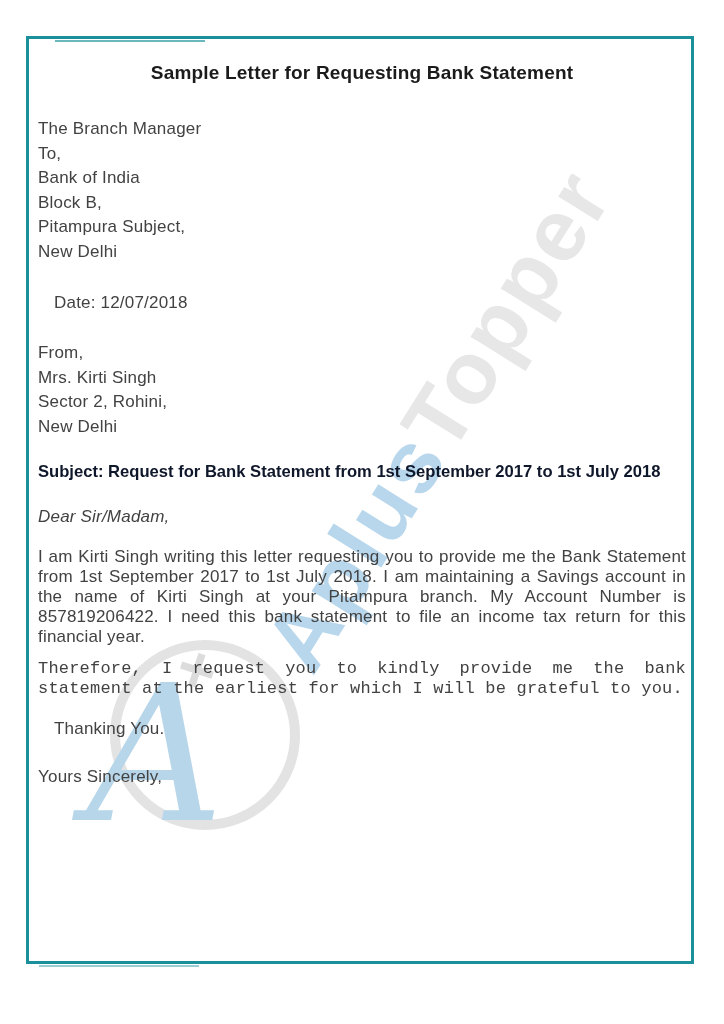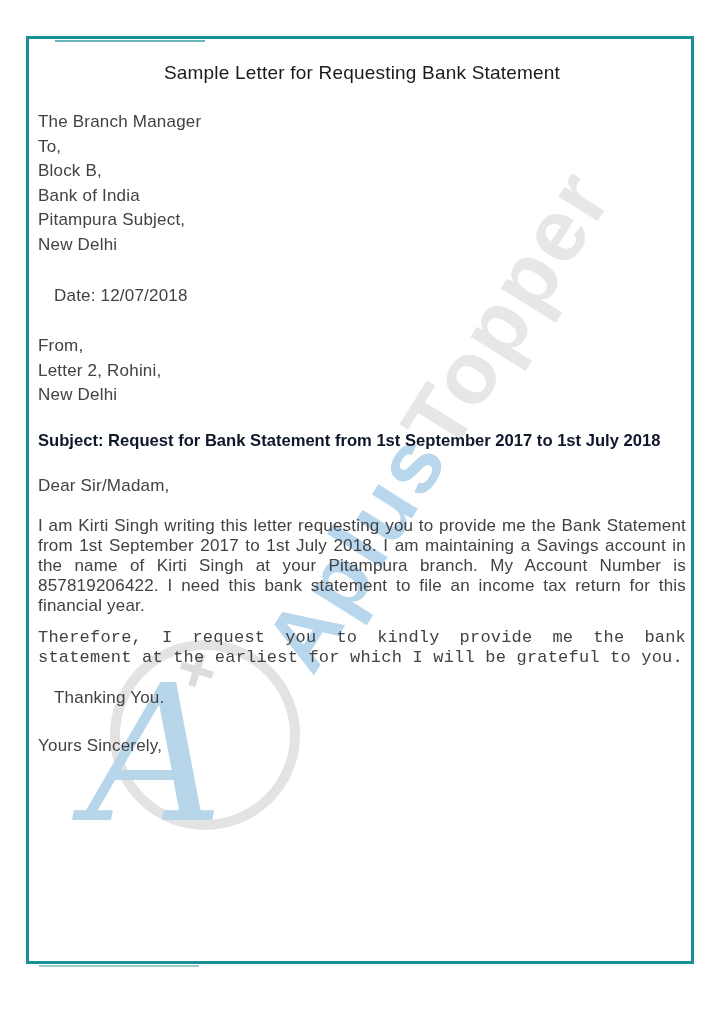--- a/index.html
+++ b/index.html
@@ -34,31 +34,31 @@
   }
   .wm-blue{color:#b8d7ec;}
   .wm-gray{color:#e7e7e7;}
 
   
   .content{
     position:absolute;left:38px;top:60px;width:648px;z-index:2;
     color:#424242;font-size:17px;letter-spacing:.2px;
   }
   .title{
-    font-size:19px;font-weight:normal;color:#1b1b1b;text-align:center;
-    line-height:26px;margin:0 0 24px 0;
+    font-size:19px;font-weight:bold;color:#1b1b1b;text-align:center;
+    line-height:26px;margin:0 0 31px 0;
   }
   .addr{line-height:24.5px;margin:0 0 26px 0;}
   .date-line{line-height:25px;margin:0 0 26px 16px;}
   .from-block{line-height:24.5px;margin:6px 0 20px 0;}
   .subject{
     font-weight:bold;color:#0f172a;font-size:16.6px;line-height:25px;
     letter-spacing:0;margin:0 0 20px 0;
   }
-  .salutation{line-height:25px;margin:0 0 18px 0;}
+  .salutation{line-height:25px;margin:0 0 18px 0;font-style:italic;}
   .para{line-height:20px;text-align:justify;margin:0 0 12px 0;}
   .para-last{margin-bottom:16px;font-family:Liberation Mono, monospace;}
   .thanks{line-height:27px;margin:0 0 21px 16px;}
   .closing{line-height:27px;margin:0;}
 </style>
 </head>
 <body>
 
 <div class="canvas">
 
@@ -73,31 +73,32 @@
     <div class="wm-text"><span class="wm-blue">Aplus</span><span class="wm-gray">Topper</span></div>
   </div>
 
   <div class="content">
 
     <h1 class="title">Sample Letter for Requesting Bank Statement</h1>
 
     <div class="addr">
       <div>The Branch Manager</div>
       <div>To,</div>
+      <div>Bank of India</div>
       <div>Block B,</div>
-      <div>Bank of India</div>
       <div>Pitampura Subject,</div>
       <div>New Delhi</div>
     </div>
 
     <div class="date-line">Date: 12/07/2018</div>
 
     <div class="from-block">
       <div>From,</div>
-      <div>Letter 2, Rohini,</div>
+      <div>Mrs. Kirti Singh</div>
+      <div>Sector 2, Rohini,</div>
       <div>New Delhi</div>
     </div>
 
     <div class="subject">Subject: Request for Bank Statement from 1st September 2017 to 1st July 2018</div>
 
     <div class="salutation">Dear Sir/Madam,</div>
 
     <p class="para">I am Kirti Singh writing this letter requesting you to provide me the Bank Statement from 1st September 2017 to 1st July 2018. I am maintaining a Savings account in the name of Kirti Singh at your Pitampura branch. My Account Number is 857819206422. I need this bank statement to file an income tax return for this financial year.</p>
 
     <p class="para para-last">Therefore, I request you to kindly provide me the bank statement at the earliest for which I will be grateful to you.</p>

